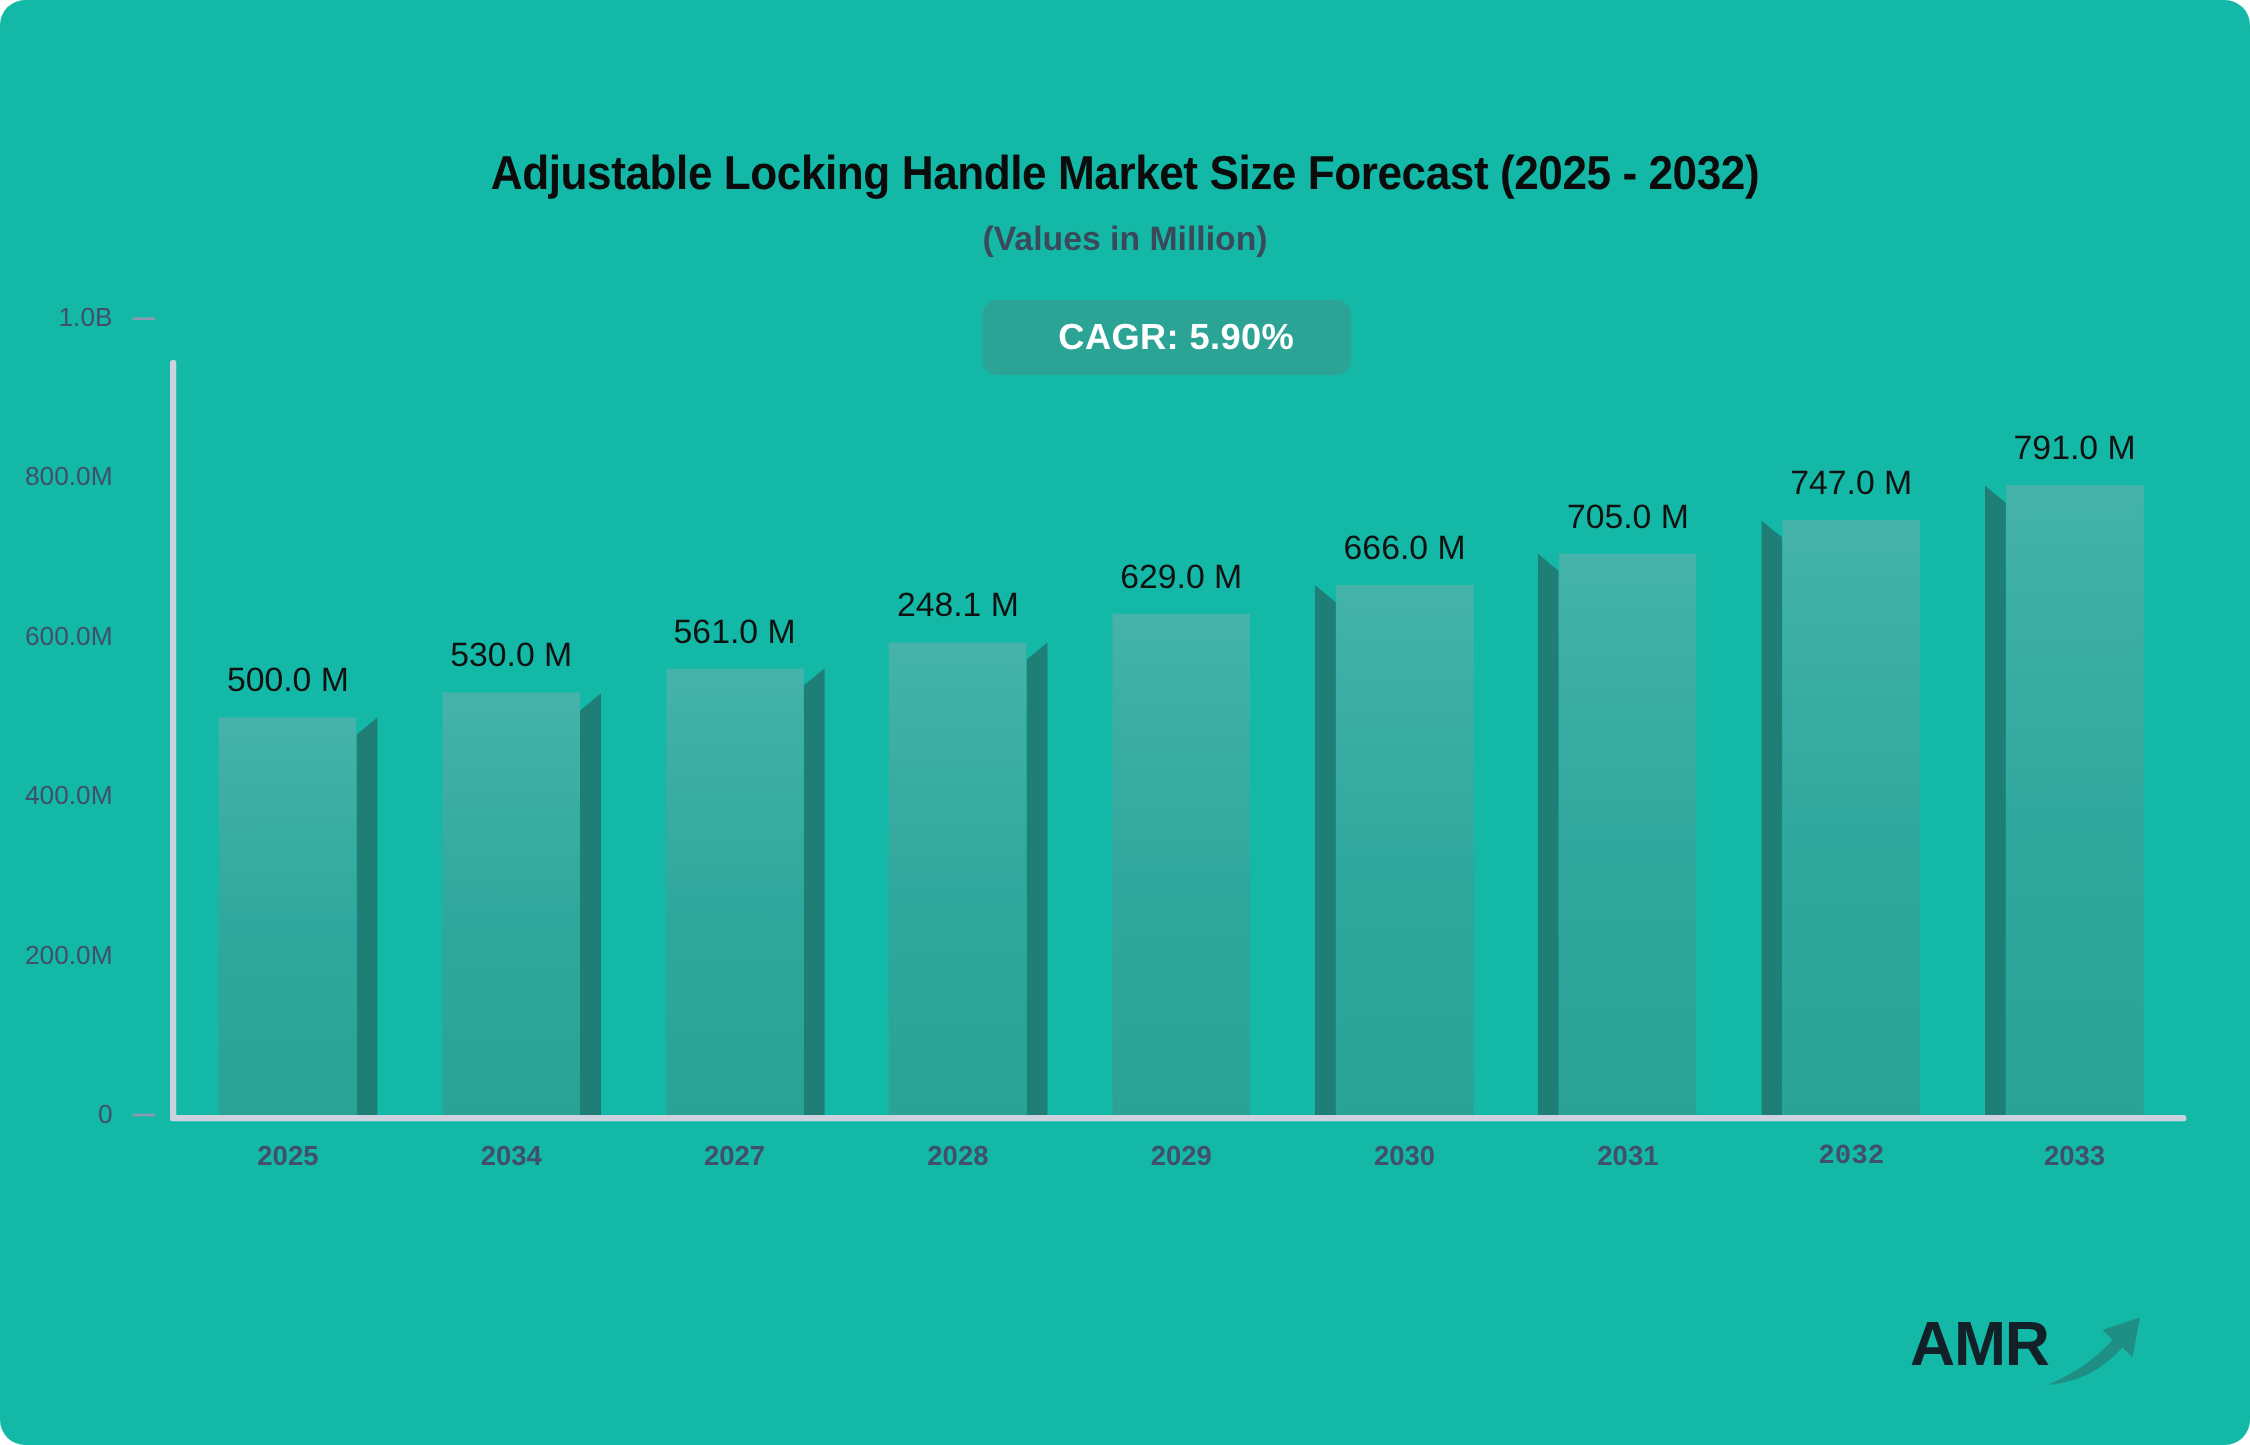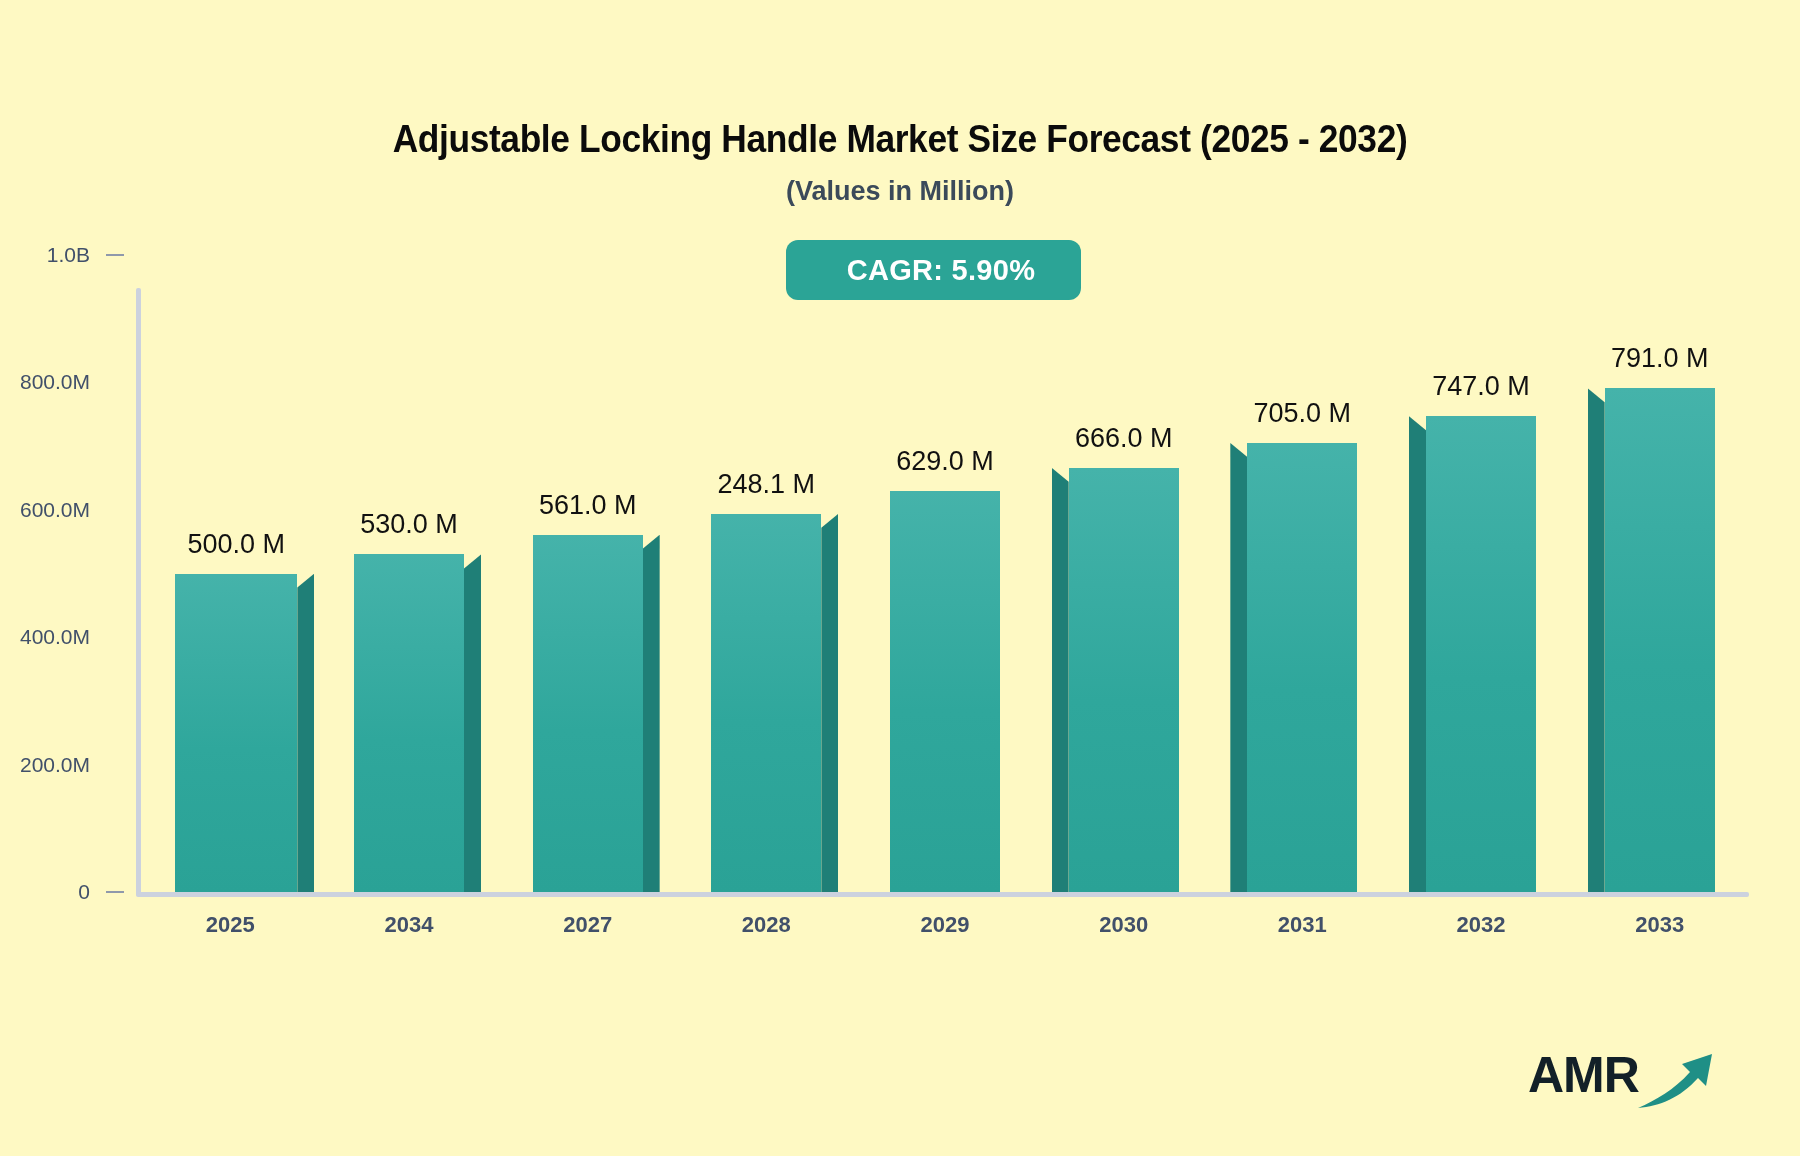--- a/index.html
+++ b/index.html
@@ -12,21 +12,22 @@
     height: 1156px;
     font-family: "Liberation Sans", sans-serif;
     overflow: hidden;
     position: relative;
   }
 
   #canvas {
     position: relative;
     width: 1800px;
     height: 1156px;
-    background: #fef9c3;
+    background: #14b8a6;
+    border-radius: 20px;
   }
 
   
   .title {
     position: absolute;
     top: 118px;
     left: 0;
     width: 1800px;
     text-align: center;
     font-size: 38px;
@@ -206,21 +207,21 @@
         <div class="y-label" style="top: 892px;">0</div>
         <div class="y-tick" style="top: 892px;"></div>
         <div class="y-label" style="top: 764.6px;">200.0M</div>
         <div class="y-label" style="top: 637.2px;">400.0M</div>
         <div class="y-label" style="top: 509.8px;">600.0M</div>
         <div class="y-label" style="top: 382.4px;">800.0M</div>
         <div class="y-label" style="top: 255px;">1.0B</div>
         <div class="y-tick" style="top: 255px;"></div>
       </div>
     <div id="bars">
-        <div class="bar-group" style="left: 175.333px; width: 122px; height: 318.5px; bottom: 264px;">
+        <div class="bar-group" style="left: 175.333px; width: 110px; height: 318.5px; bottom: 264px;">
           <div class="bar-side right" style="height: 318.5px;"></div>
           <div class="bar-front" style="height: 318.5px;"></div>
           <div class="bar-value" style="bottom: 332.5px;">500.0 M</div>
         </div>
         <div class="bar-group" style="left: 354px; width: 110px; height: 337.61px; bottom: 264px;">
           <div class="bar-side right" style="height: 337.61px;"></div>
           <div class="bar-front" style="height: 337.61px;"></div>
           <div class="bar-value" style="bottom: 351.61px;">530.0 M</div>
         </div>
         <div class="bar-group" style="left: 532.667px; width: 110px; height: 357.357px; bottom: 264px;">
@@ -259,21 +260,21 @@
         </div>
       </div>
     <div id="xlabels">
         <div class="x-label" style="left: 230.333px; top: 912px;">2025</div>
         <div class="x-label" style="left: 409px; top: 912px;">2034</div>
         <div class="x-label" style="left: 587.667px; top: 912px;">2027</div>
         <div class="x-label" style="left: 766.333px; top: 912px;">2028</div>
         <div class="x-label" style="left: 945px; top: 912px;">2029</div>
         <div class="x-label" style="left: 1123.67px; top: 912px;">2030</div>
         <div class="x-label" style="left: 1302.33px; top: 912px;">2031</div>
-        <div class="x-label" style="left: 1481px; top: 912px;">2032</div>
+        <div class="x-label" style="left: 1481px; top: 912px; font-family: Liberation Mono, monospace;">2032</div>
         <div class="x-label" style="left: 1659.67px; top: 912px;">2033</div>
       </div>
   </div>
 
   <div class="amr-logo">
     <span class="amr-text">AMR</span>
     <span class="amr-arrow">
       <svg width="80" height="64" viewBox="0 0 80 64">
         <path d="M2 58 C20 50 38 40 54 22 L46 14 L76 4 L70 36 L62 28 C44 48 24 56 2 58 Z" fill="#1f8f86"></path>
       </svg>

